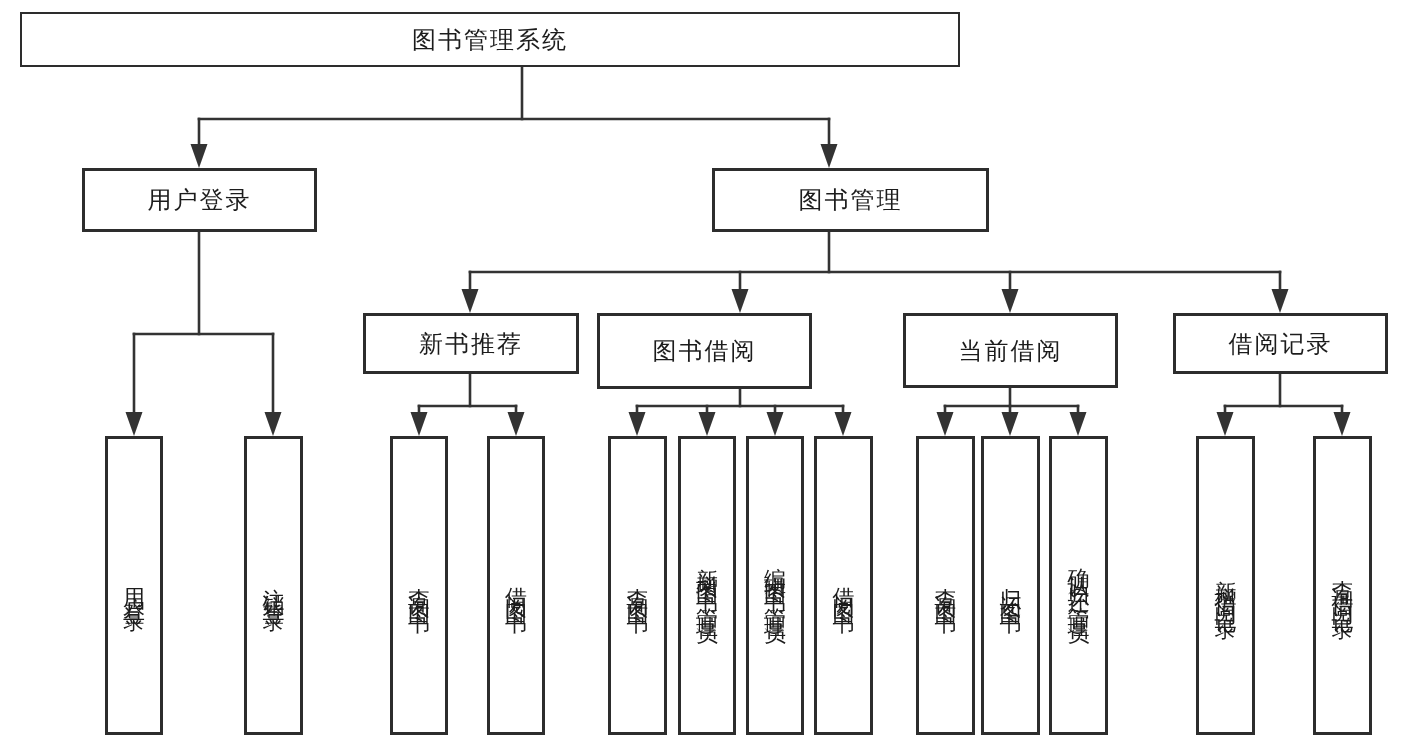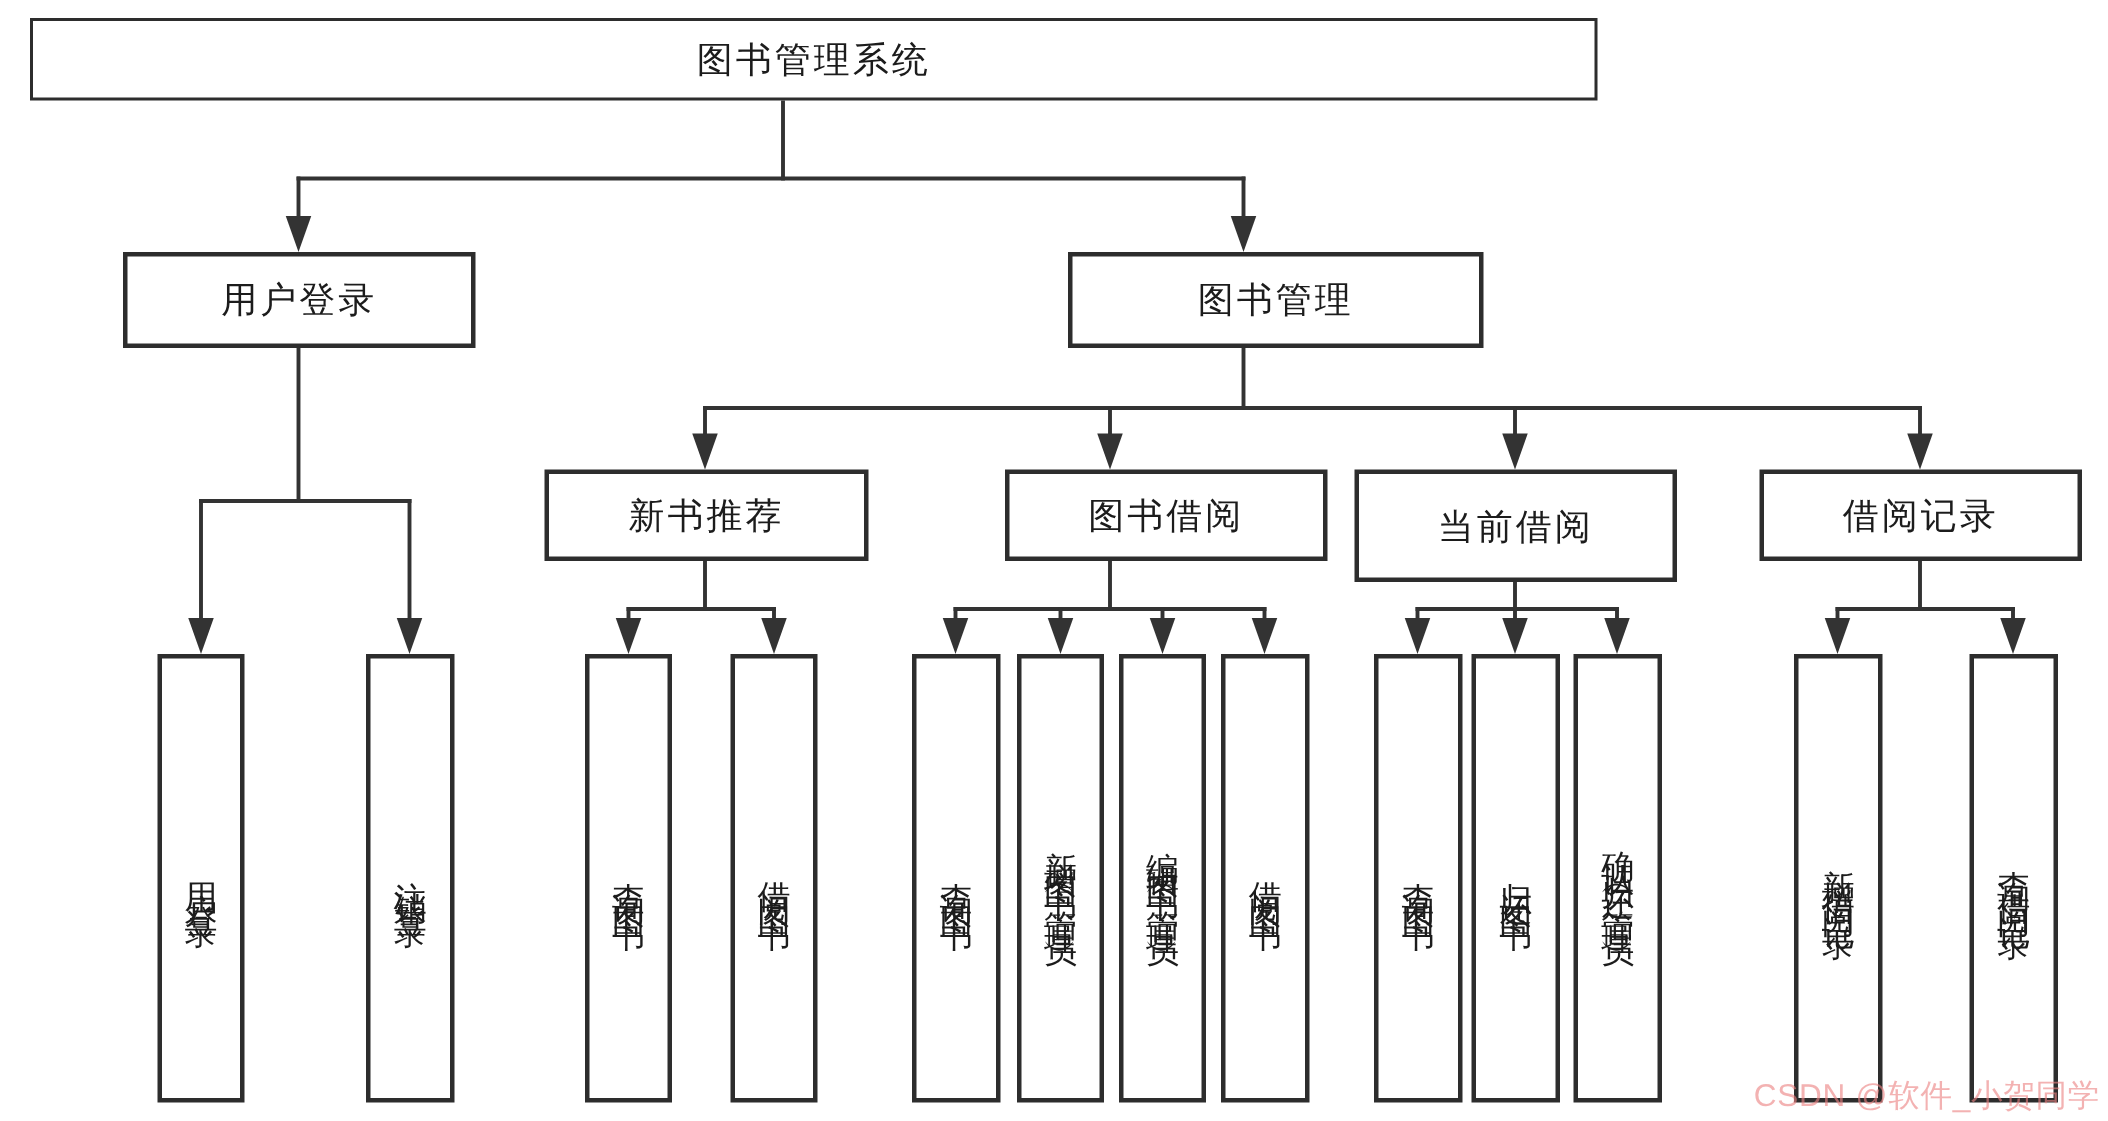--- a/index.html
+++ b/index.html
@@ -100,35 +100,35 @@
       <line x1="1078" y1="406" x2="1078" y2="416" stroke="#333333" stroke-width="2.6" stroke-linecap="square"></line>
       <polygon points="1069.5,412 1086.5,412 1078,436" fill="#333333"></polygon>
       <line x1="1280" y1="373" x2="1280" y2="406" stroke="#333333" stroke-width="2.6" stroke-linecap="square"></line>
       <line x1="1225" y1="406" x2="1342" y2="406" stroke="#333333" stroke-width="2.6" stroke-linecap="square"></line>
       <line x1="1225" y1="406" x2="1225" y2="416" stroke="#333333" stroke-width="2.6" stroke-linecap="square"></line>
       <polygon points="1216.5,412 1233.5,412 1225,436" fill="#333333"></polygon>
       <line x1="1342" y1="406" x2="1342" y2="416" stroke="#333333" stroke-width="2.6" stroke-linecap="square"></line>
       <polygon points="1333.5,412 1350.5,412 1342,436" fill="#333333"></polygon>
     </svg>
 
-  <div class="box root" id="node-root" style="left: 20px; top: 12px; width: 1045px; height: 55px; border-color: rgb(45, 45, 45);">
+  <div class="box root" id="node-root" style="left: 20px; top: 12px; width: 940px; height: 55px; border-color: rgb(45, 45, 45);">
     <span class="hlabel">图书管理系统</span>
   </div>
 
   <div class="box" id="node-user-login" style="left: 82px; top: 168px; width: 235px; height: 64px; border-color: rgb(45, 45, 45);">
     <span class="hlabel">用户登录</span>
   </div>
   <div class="box" id="node-book-mgmt" style="left: 712px; top: 168px; width: 277px; height: 64px; border-color: rgb(45, 45, 45);">
     <span class="hlabel">图书管理</span>
   </div>
 
   <div class="box" id="node-new-book-rec" style="left: 363px; top: 313px; width: 216px; height: 61px; border-color: rgb(45, 45, 45);">
     <span class="hlabel">新书推荐</span>
   </div>
-  <div class="box" id="node-book-borrow" style="left: 670px; top: 313px; width: 215px; height: 61px; border-color: rgb(45, 45, 45);">
+  <div class="box" id="node-book-borrow" style="left: 597px; top: 313px; width: 215px; height: 76px; border-color: rgb(45, 45, 45);">
     <span class="hlabel">图书借阅</span>
   </div>
   <div class="box" id="node-current-borrow" style="left: 903px; top: 313px; width: 215px; height: 75px; border-color: rgb(45, 45, 45);">
     <span class="hlabel">当前借阅</span>
   </div>
   <div class="box" id="node-borrow-records" style="left: 1173px; top: 313px; width: 215px; height: 61px; border-color: rgb(45, 45, 45);">
     <span class="hlabel">借阅记录</span>
   </div>
 
   <div class="box" id="leaf-0" style="left: 105px; top: 436px; width: 58px; height: 299px; border-color: rgb(45, 45, 45);">
@@ -164,14 +164,13 @@
   <div class="box" id="leaf-10" style="left: 1049px; top: 436px; width: 59px; height: 299px; border-color: rgb(45, 45, 45);">
     <span class="vlabel">确认归还（管理员）</span>
   </div>
   <div class="box" id="leaf-11" style="left: 1196px; top: 436px; width: 59px; height: 299px; border-color: rgb(45, 45, 45);">
     <span class="vlabel">新增借阅记录</span>
   </div>
   <div class="box" id="leaf-12" style="left: 1313px; top: 436px; width: 59px; height: 299px; border-color: rgb(45, 45, 45);">
     <span class="vlabel">查询借阅记录</span>
   </div>
 
-  <div id="watermark" style="color: rgba(236, 130, 130, 0.62);">CSDN @软件_小贺同学</div>
 </div>
 
 </body></html>

